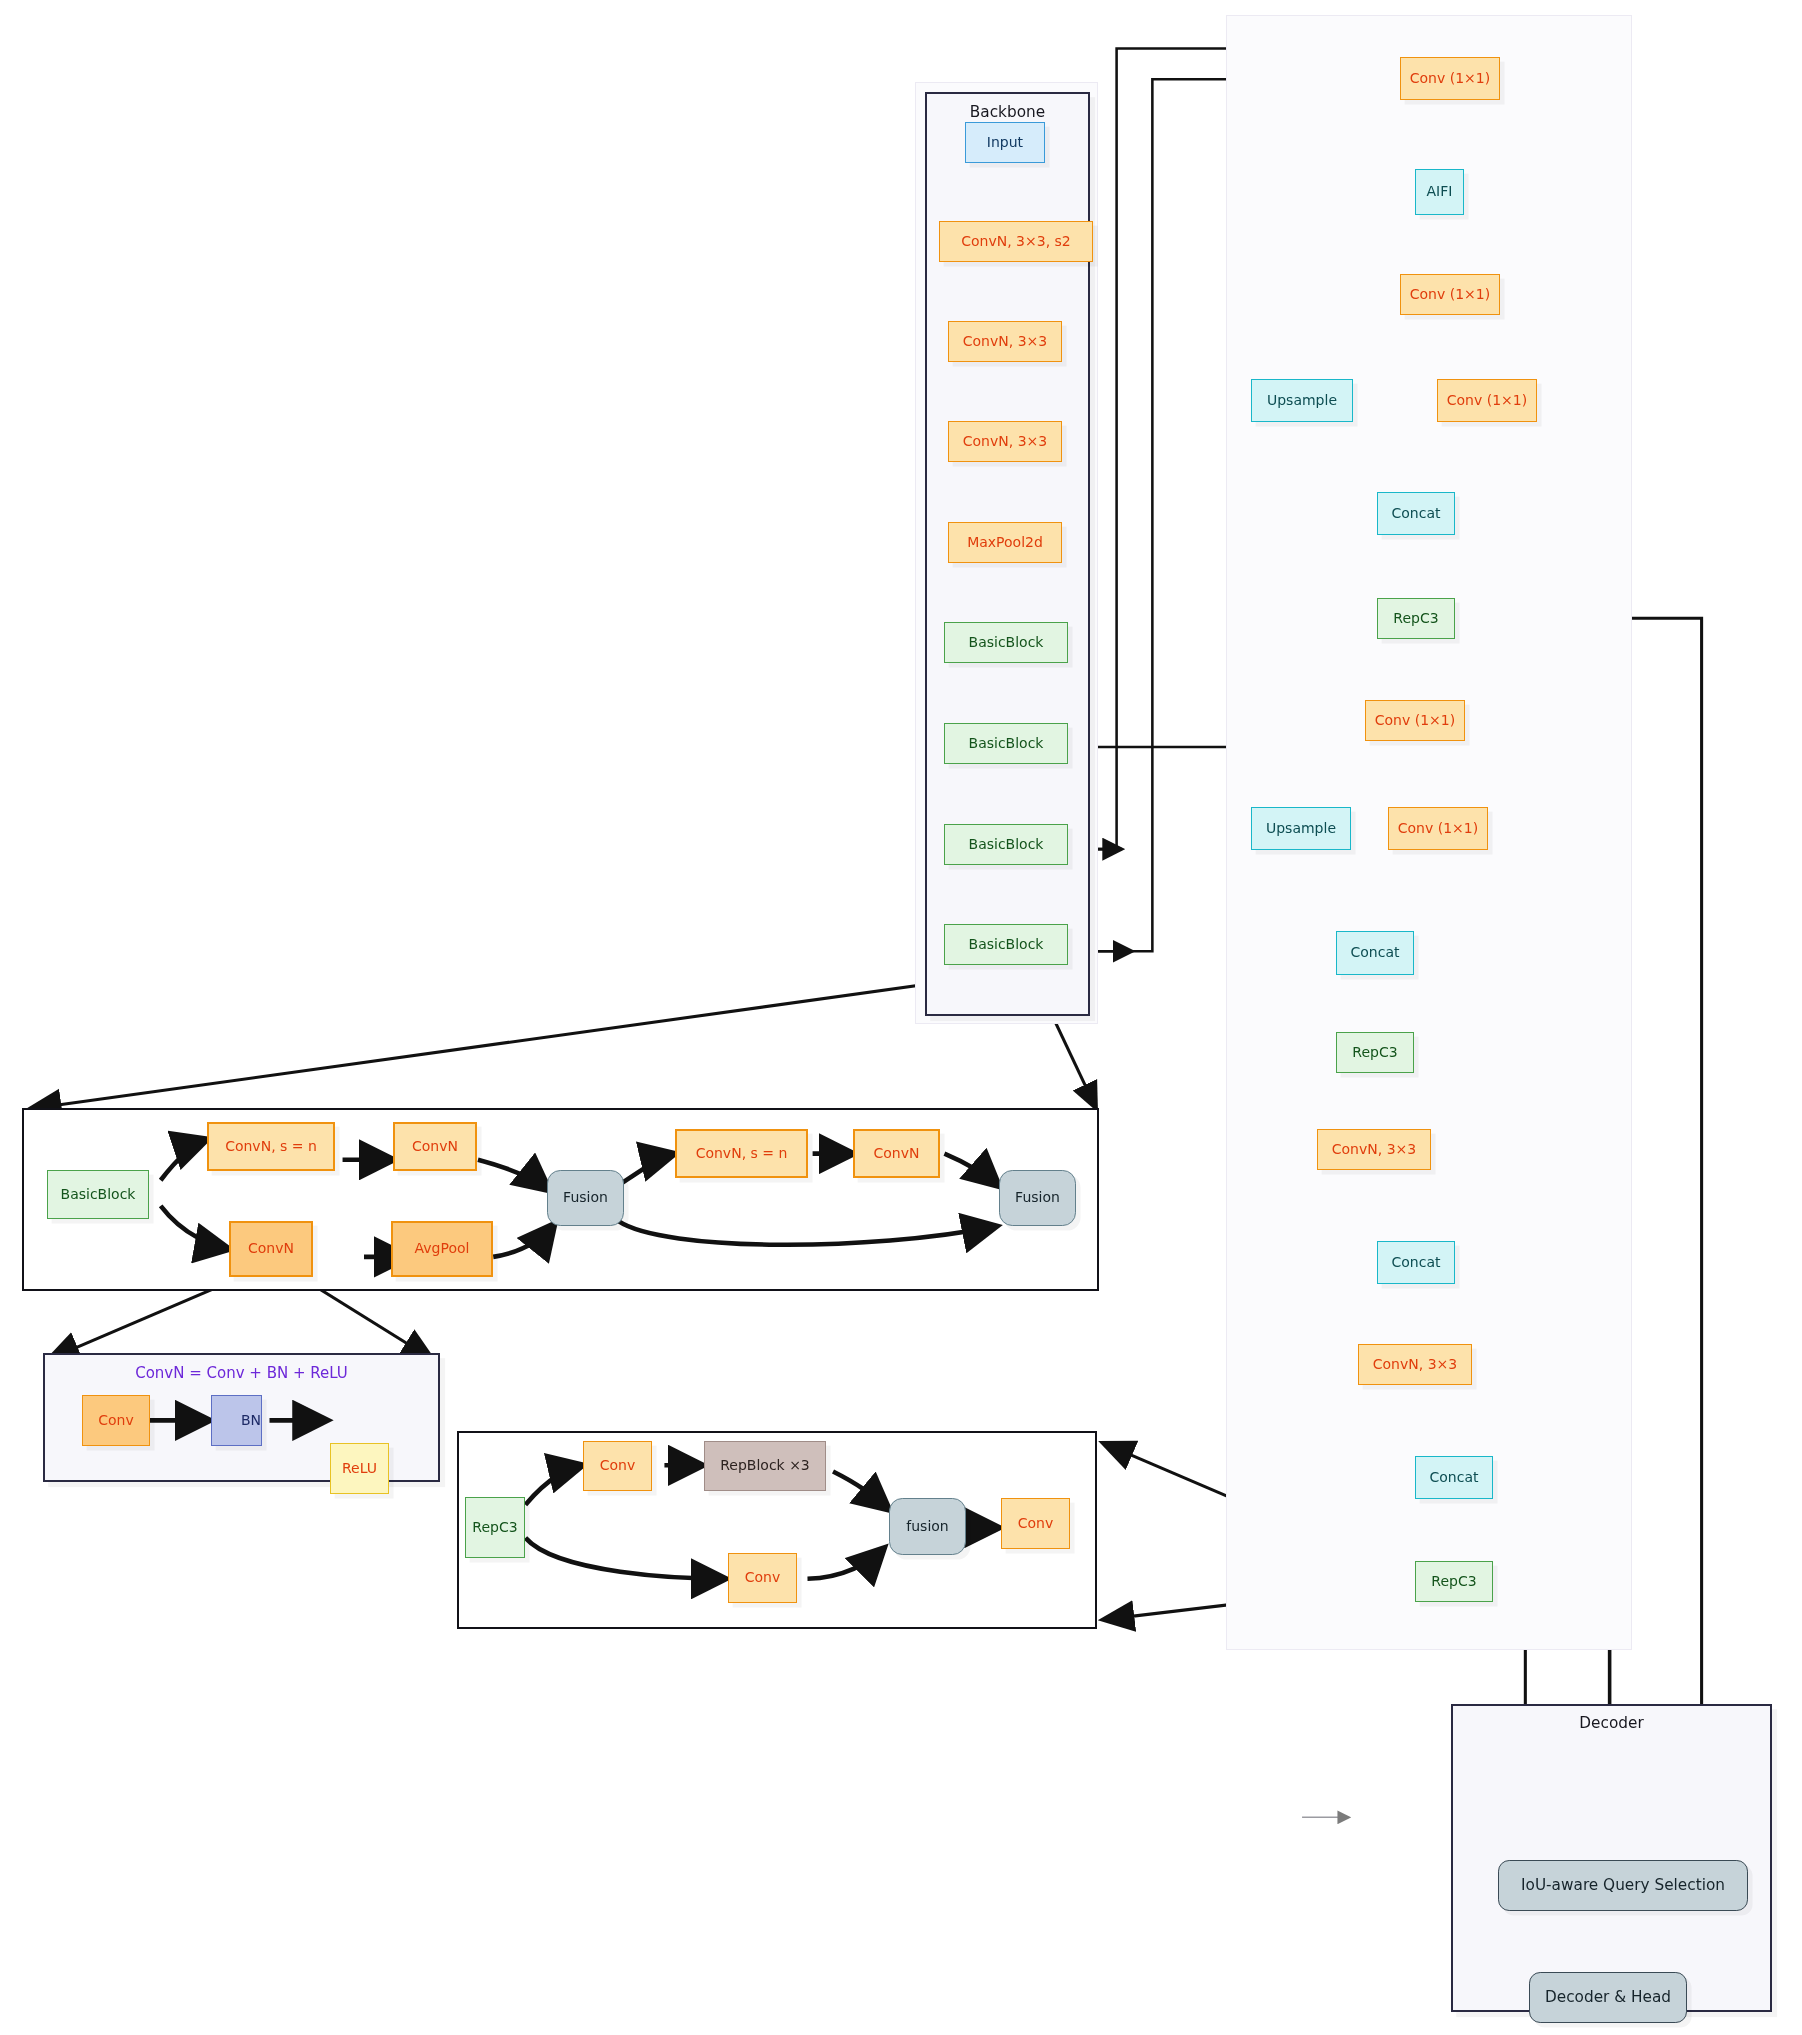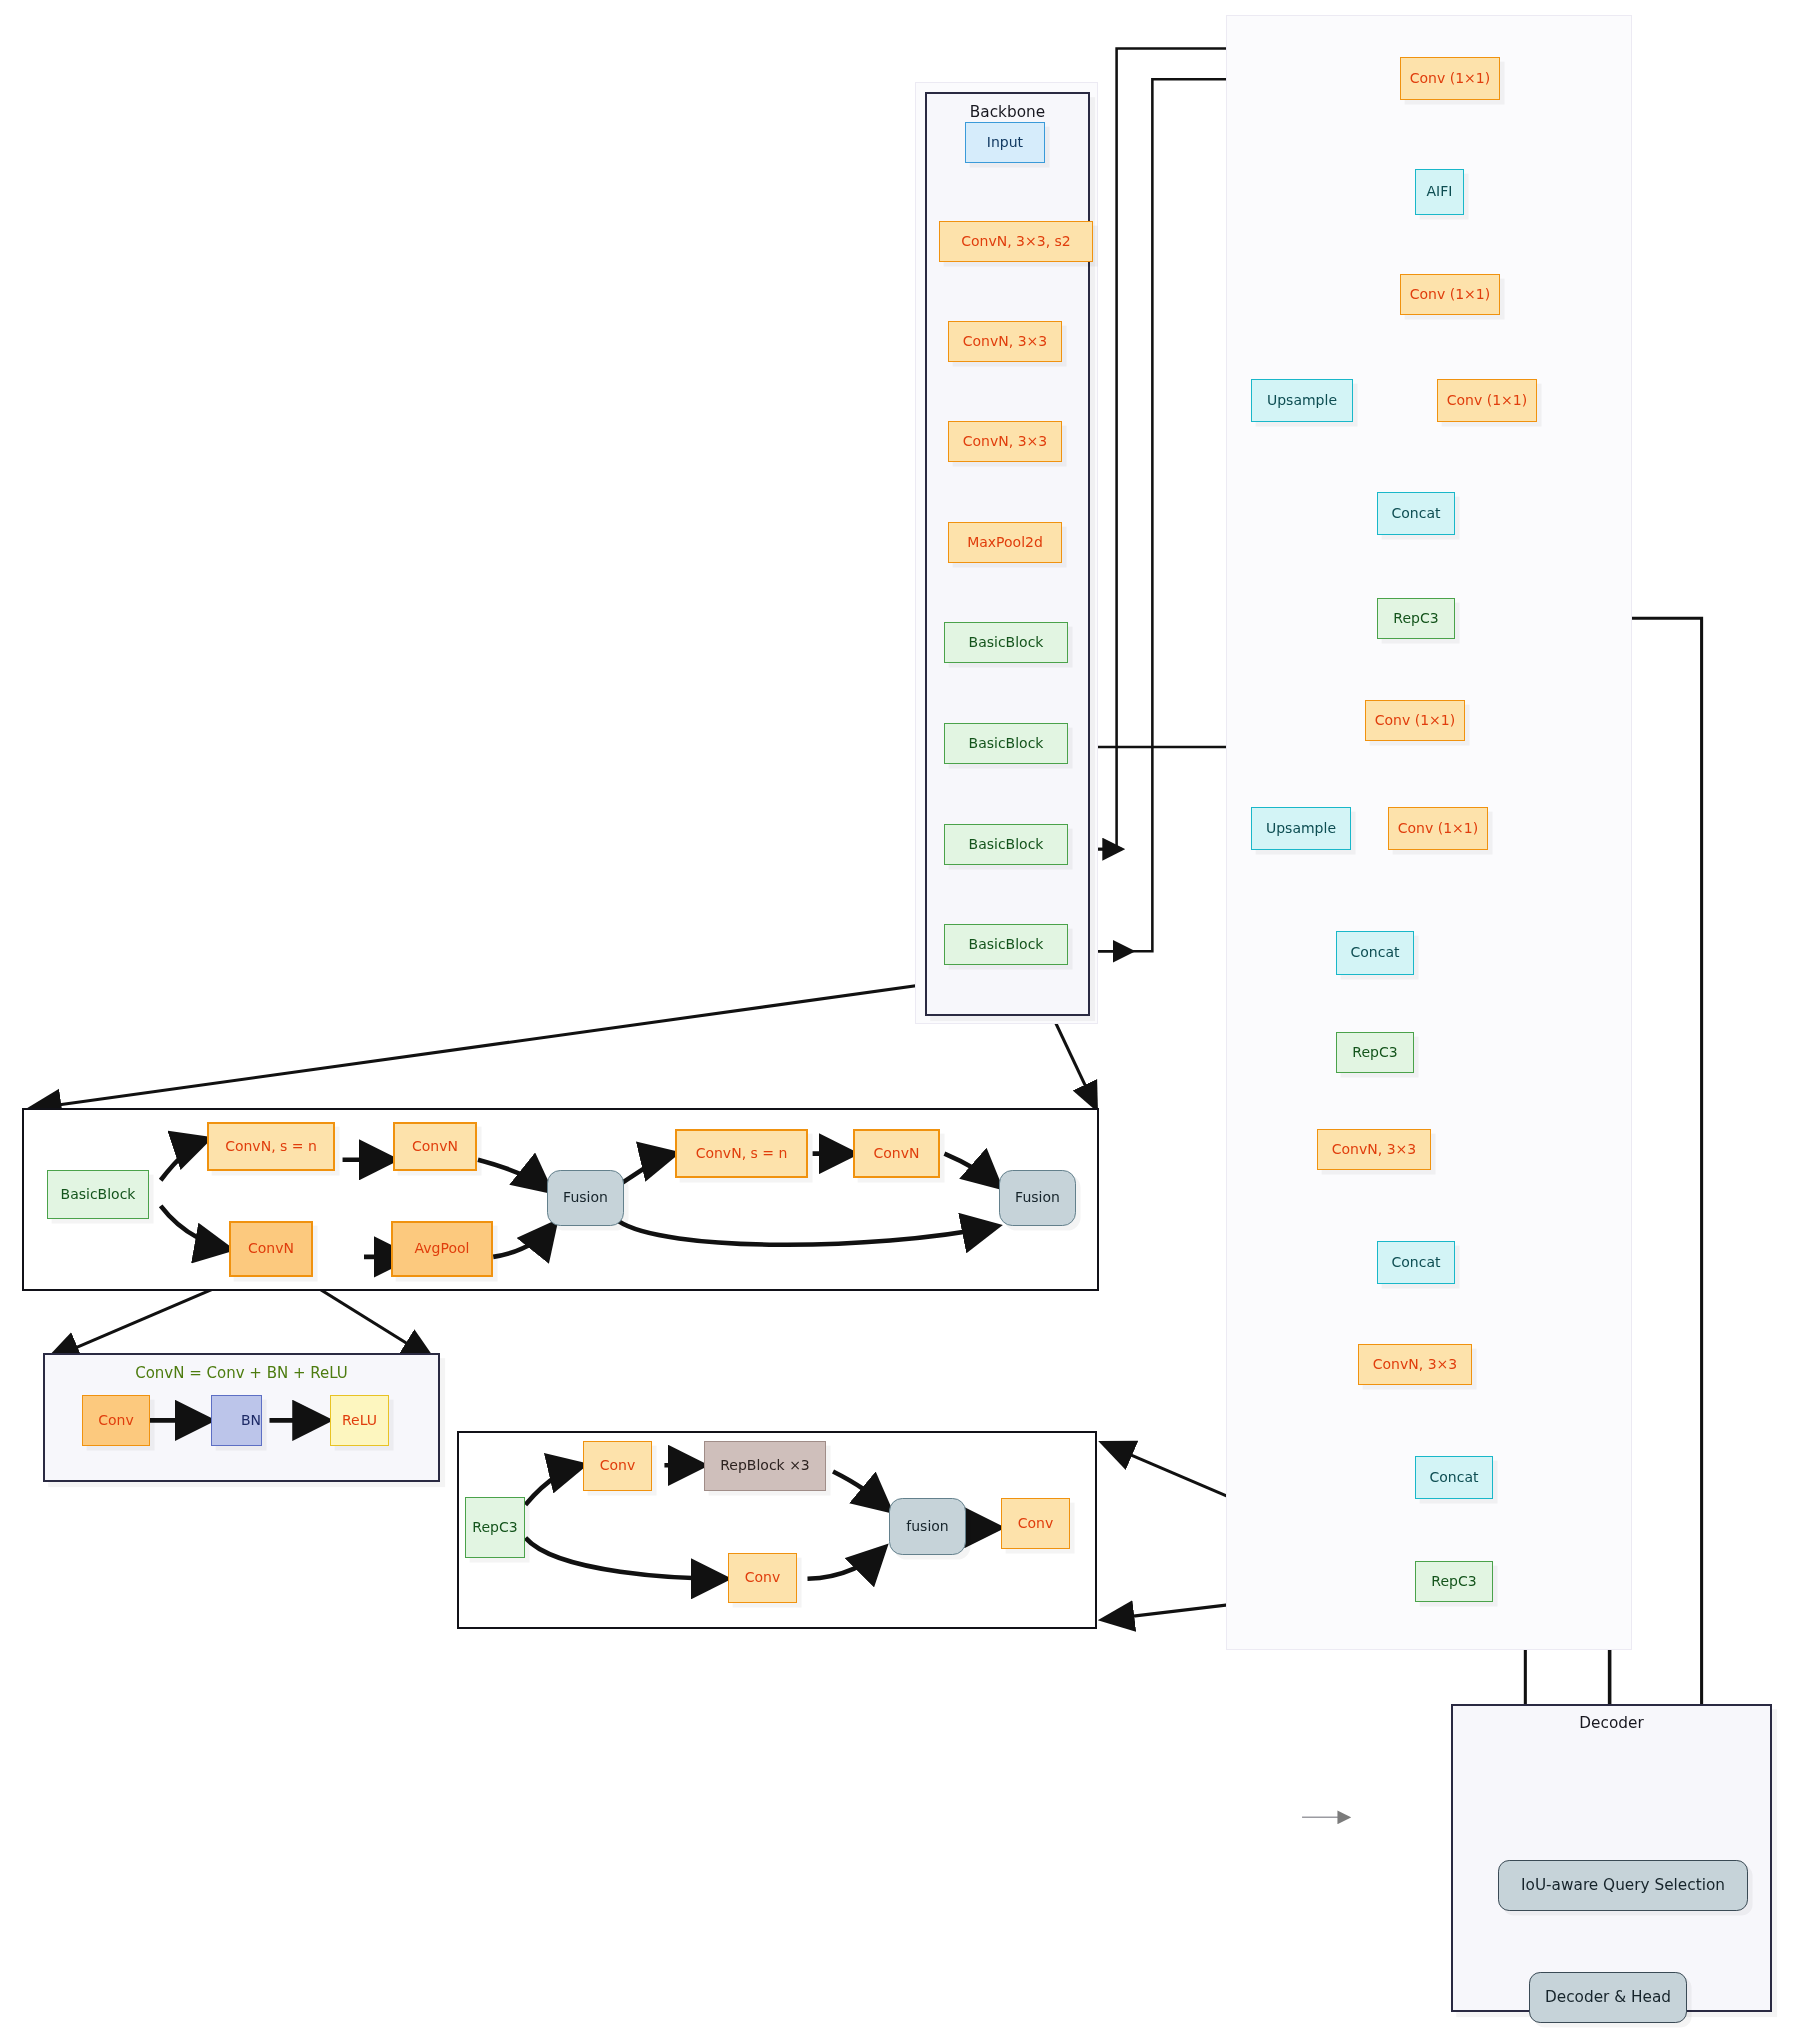--- a/index.html
+++ b/index.html
@@ -9,37 +9,37 @@
 
   
   .group{position:absolute;background:#f7f7fb;border:2.6px solid #2a2a42;box-shadow:5.1px 5.1px 0 rgba(0,0,0,.045);}
   .group-outer{position:absolute;background:#fbfbfd;border:1.5px solid #eceaf3;}
   .group-title{position:absolute;left:0;right:0;text-align:center;font-size:15.3px;color:#17171f;
                font-family:"DejaVu Sans","Liberation Sans",sans-serif;}
 
   
   .panel{position:absolute;background:#ffffff;border:2.6px solid #111118;}
   .panel-light{position:absolute;background:#f7f7fb;border:2.6px solid #2a2a42;box-shadow:5.1px 5.1px 0 rgba(0,0,0,.045);}
-  .panel-title{position:absolute;left:0;right:0;text-align:center;font-size:15px;color:#4d7c0f;}
+  .panel-title{position:absolute;left:0;right:0;text-align:center;font-size:15px;color:#6d28d9;}
 
   
   .node{position:absolute;display:flex;align-items:center;justify-content:center;
         text-align:center;font-size:14px;line-height:1.1;box-sizing:border-box;
         box-shadow:4.6px 4.6px 0 rgba(0,0,0,.045);
         font-family:"DejaVu Sans","Liberation Sans",sans-serif;}
 
   .n-input   {background:#d6ecfb;border:1.5px solid #3a9ad9;color:#123a63;}
   .n-conv    {background:#fde2ab;border:1.5px solid #f0920f;color:#e03d0c;}
   .n-conv2   {background:#fcc97e;border:1.5px solid #f0920f;color:#e03d0c;}
   .n-basic   {background:#e2f5e2;border:1.5px solid #4aa24a;color:#14541c;}
   .n-cyan    {background:#d3f4f6;border:1.5px solid #19b7c9;color:#0d4d52;}
   .n-fusion  {background:#c6d3d9;border:1.5px solid #63808c;color:#16242b;border-radius:13.3px;}
   .n-rep     {background:#cfbfbb;border:1.5px solid #a08d88;color:#2d2320;}
   .n-bn      {background:#bcc5ea;border:1.5px solid #5d6fc4;color:#1d2a66;padding-left:29px;}
-  .n-relu    {background:#fdf6bf;border:1.5px solid #e8c224;color:#e03d0c;}
+  .n-relu    {background:#fdf6bf;border:1.5px solid #e8c224;color:#e03d0c;margin-top:48px;}
   .n-dec     {background:#c6d3d9;border:1.5px solid #3a4a55;color:#16242b;border-radius:11.2px;}
 </style>
 </head>
 <body>
 
 <div id="stage">
 
   <svg class="wires" viewBox="0 0 3528 3983">
     <defs>
       <marker id="ah" markerWidth="9" markerHeight="9" refX="7.6" refY="4.5" orient="auto" markerUnits="strokeWidth">

